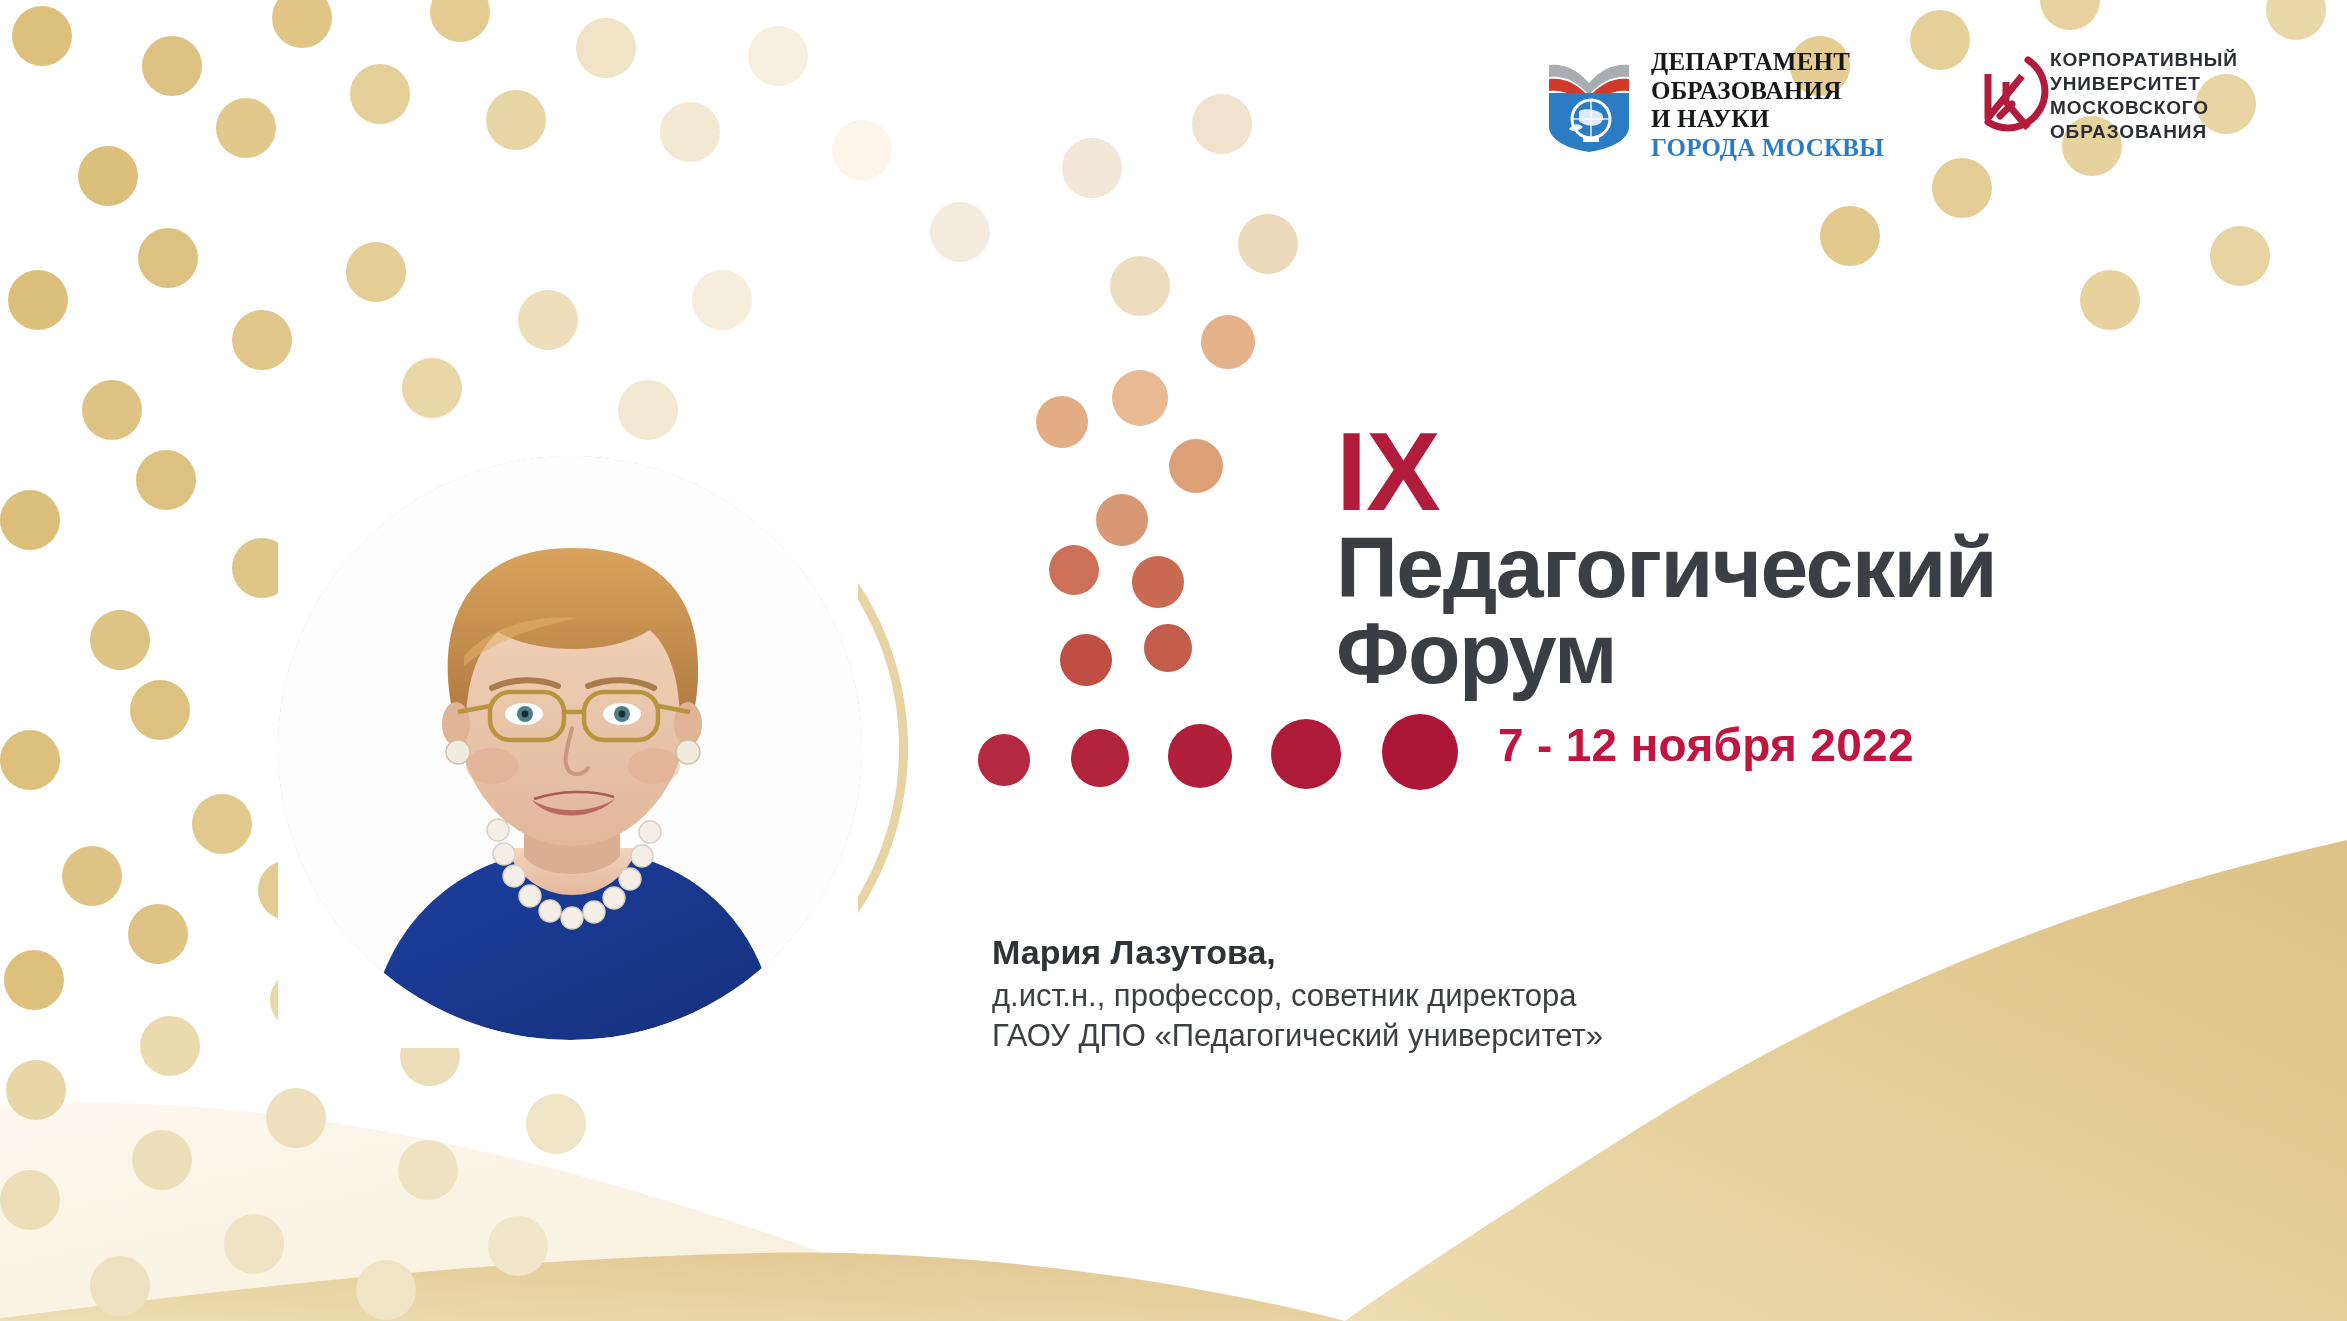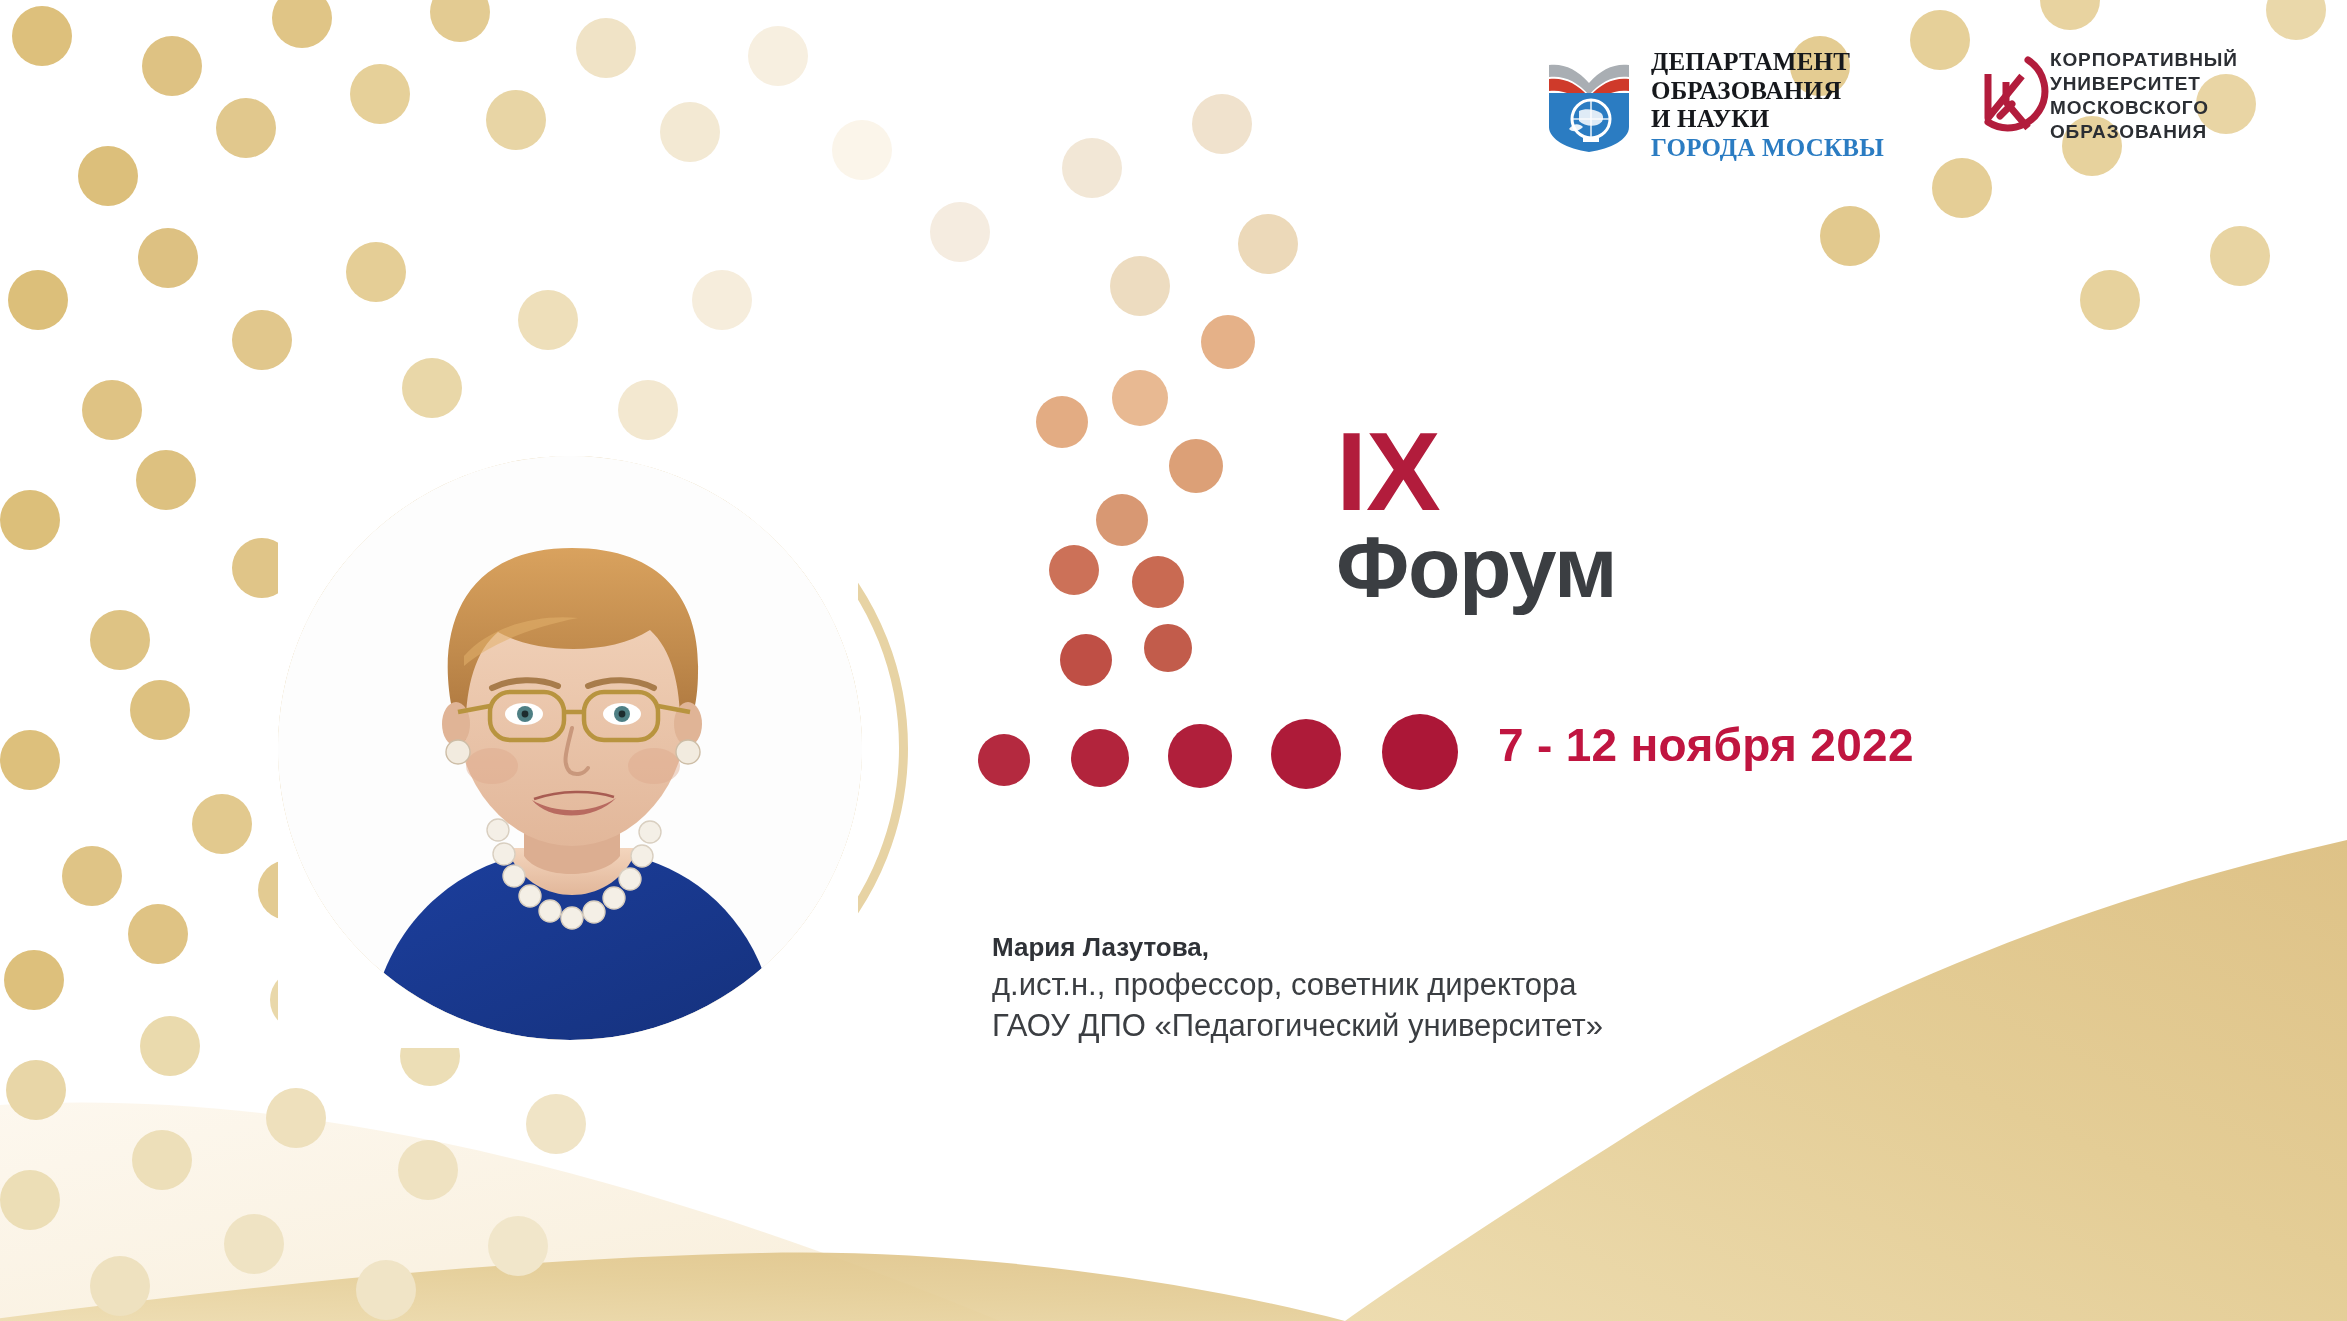--- a/index.html
+++ b/index.html
@@ -85,21 +85,21 @@
   }
   .dates{
     position:absolute;left:1498px;top:718px;
     font-weight:700;font-size:46px;color:#c01540;letter-spacing:.3px;
     white-space:nowrap;font-family:"Liberation Sans","DejaVu Sans",sans-serif;
   }
 
   
   .speaker{position:absolute;left:992px;top:930px;}
   .sp-name{
-    font-weight:700;font-size:26px;color:#2f3237;line-height:1.34;
+    font-weight:700;font-size:34px;color:#2f3237;line-height:1.34;
     white-space:nowrap;font-family:"Liberation Sans","DejaVu Sans",sans-serif;
   }
   .sp-line{
     font-weight:400;font-size:31px;color:#3b3e42;line-height:1.32;
     white-space:nowrap;font-family:"Liberation Sans","DejaVu Sans",sans-serif;
   }
 </style>
 </head>
 <body>
 
@@ -350,20 +350,21 @@
 
           <ellipse cx="214" cy="310" rx="26" ry="18" fill="#dda98b" opacity="0.45"></ellipse>
           <ellipse cx="376" cy="310" rx="26" ry="18" fill="#dda98b" opacity="0.45"></ellipse>
         </g>
       </svg>
     </div>
   </div>
 
   <div class="headline">
     <div class="h-roman">IX</div>
+    <div class="h-main">Педагогический</div>
     <div class="forum-row">
       <div class="h-forum">Форум</div>
     </div>
   </div>
 
   <div class="dates">7 - 12 ноября 2022</div>
 
   <div class="speaker">
     <div class="sp-name">Мария Лазутова,</div>
     <div class="sp-line">д.ист.н., профессор, советник директора</div>

